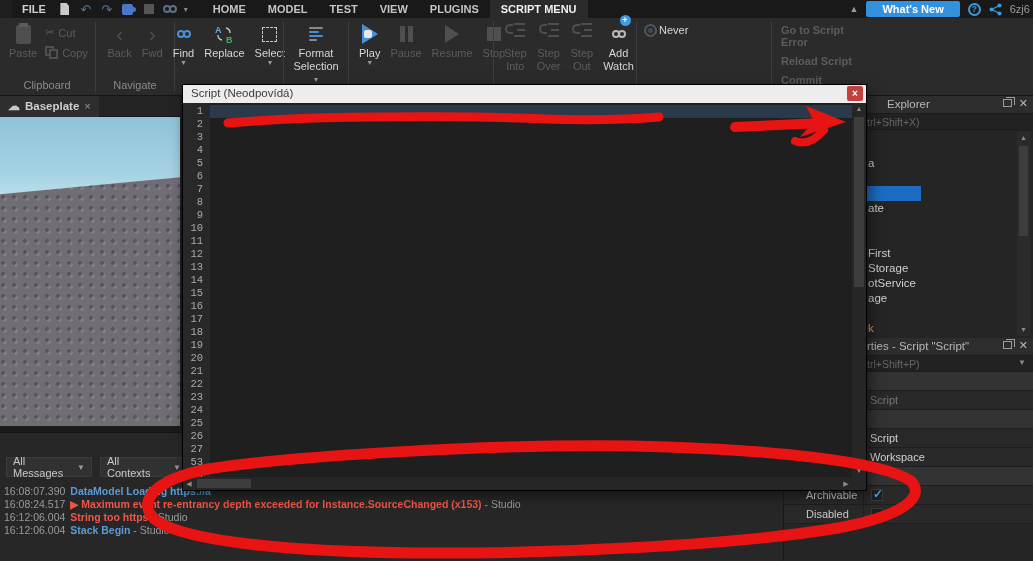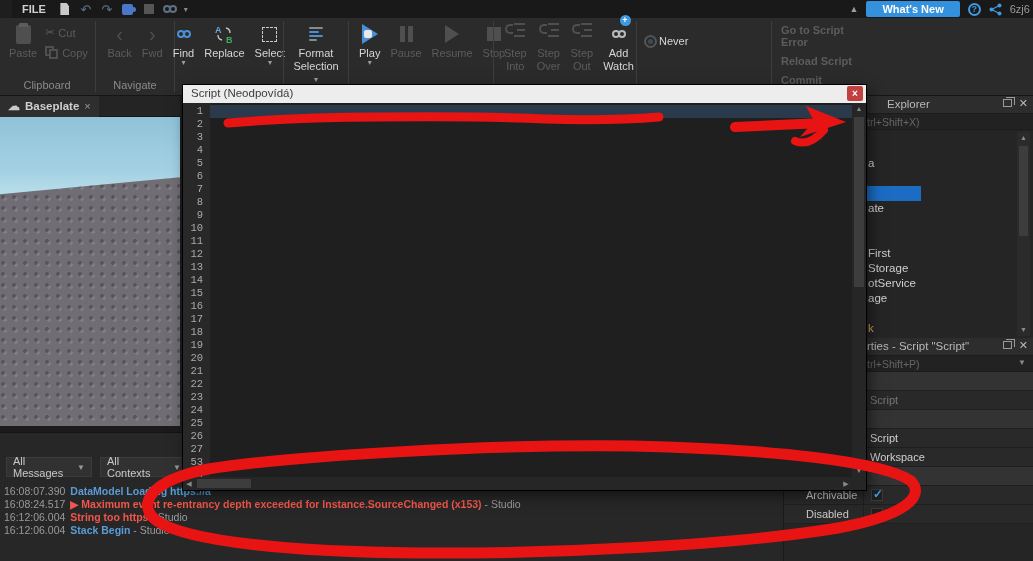--- a/index.html
+++ b/index.html
@@ -63,21 +63,21 @@
   .pause-ic{ display:flex; gap:3px; } .pause-ic i{ width:5px; height:16px; background:#4f4f4f; }
   .res-ic{ width:0; height:0; border-left:14px solid #4f4f4f; border-top:9px solid transparent; border-bottom:9px solid transparent; }
   .stop-ic{ width:14px; height:14px; background:#4f4f4f; }
   .step-ic{ position:relative; width:20px; height:16px; }
   .step-ic i{ position:absolute; right:0; height:2px; width:11px; background:#4f4f4f; }
   .step-ic i:nth-child(1){ top:1px; } .step-ic i:nth-child(2){ top:7px; width:8px; } .step-ic i:nth-child(3){ top:13px; }
   .step-ic b{ position:absolute; left:0; top:2px; width:8px; height:10px; border:2px solid #4f4f4f; border-right:none; border-radius:6px 0 0 6px; }
   .watchwrap{ position:relative; }
   .plus-badge{ position:absolute; right:-5px; top:-7px; width:11px; height:11px; background:#3f9ae0; color:#fff;
                border-radius:50%; font-size:9px; line-height:11px; text-align:center; font-weight:bold; }
-  .radios{ display:flex; flex-direction:column; gap:16px; padding:17px 10px; font-size:11px; }
+  .radios{ display:flex; flex-direction:column; gap:16px; padding:6px 10px; font-size:11px; }
   .radio-row{ display:flex; align-items:center; gap:6px; color:#d6d6d6; }
   .rdot{ width:9px; height:9px; border-radius:50%; background:#3a3a3a; }
   .rdot.sel{ background:#2b2b2b; border:2px solid #3a4c5e; box-shadow:inset 0 0 0 1px #2b2b2b; background:#3f9ae0; width:5px; height:5px; outline:2px solid #555; outline-offset:2px; }
   .alist{ list-style:none; padding:6px 8px; font-size:11px; font-weight:bold; display:flex; flex-direction:column; gap:7px; }
   .alist.dis li{ color:#5c5c5c; } .alist.en li{ color:#d4d4d4; }
 
   
   .viewport{ position:absolute; left:0; top:96px; width:180px; height:336px; background:#222; }
   .vtabbar{ height:21px; background:#242424; display:flex; align-items:center; border-bottom:1px solid #161616; }
   .vtab{ display:flex; align-items:center; gap:5px; height:21px; padding:0 8px; background:#2e2e2e; font-size:11.5px; color:#cfcfcf; font-weight:bold; }
@@ -182,20 +182,28 @@
           <i class="sq-ic"></i>
         </span>
       <span class="qic">
           <span class="binoc">
             <i></i>
             <i></i>
           </span>
         </span>
       <span class="qcaret">▾</span>
     </span>
+    <nav id="mtabs">
+        <span class="mtab">HOME</span>
+        <span class="mtab">MODEL</span>
+        <span class="mtab">TEST</span>
+        <span class="mtab">VIEW</span>
+        <span class="mtab">PLUGINS</span>
+        <span class="mtab active">SCRIPT MENU</span>
+      </nav>
     <div class="mright">
       <span class="chev">▲</span>
       <span class="wnew">What's New</span>
       <span class="help">?</span>
       <svg width="13" height="13" viewBox="0 0 13 13">
         <circle cx="10.5" cy="2.5" r="2" fill="#3f9ae0"></circle>
           <circle cx="2.5" cy="6.5" r="2" fill="#3f9ae0"></circle>
           <circle cx="10.5" cy="10.5" r="2" fill="#3f9ae0"></circle>
         <path d="M2.5 6.5 L10.5 2.5 M2.5 6.5 L10.5 10.5" stroke="#3f9ae0" stroke-width="1.2" fill="none"></path>
       </svg>

